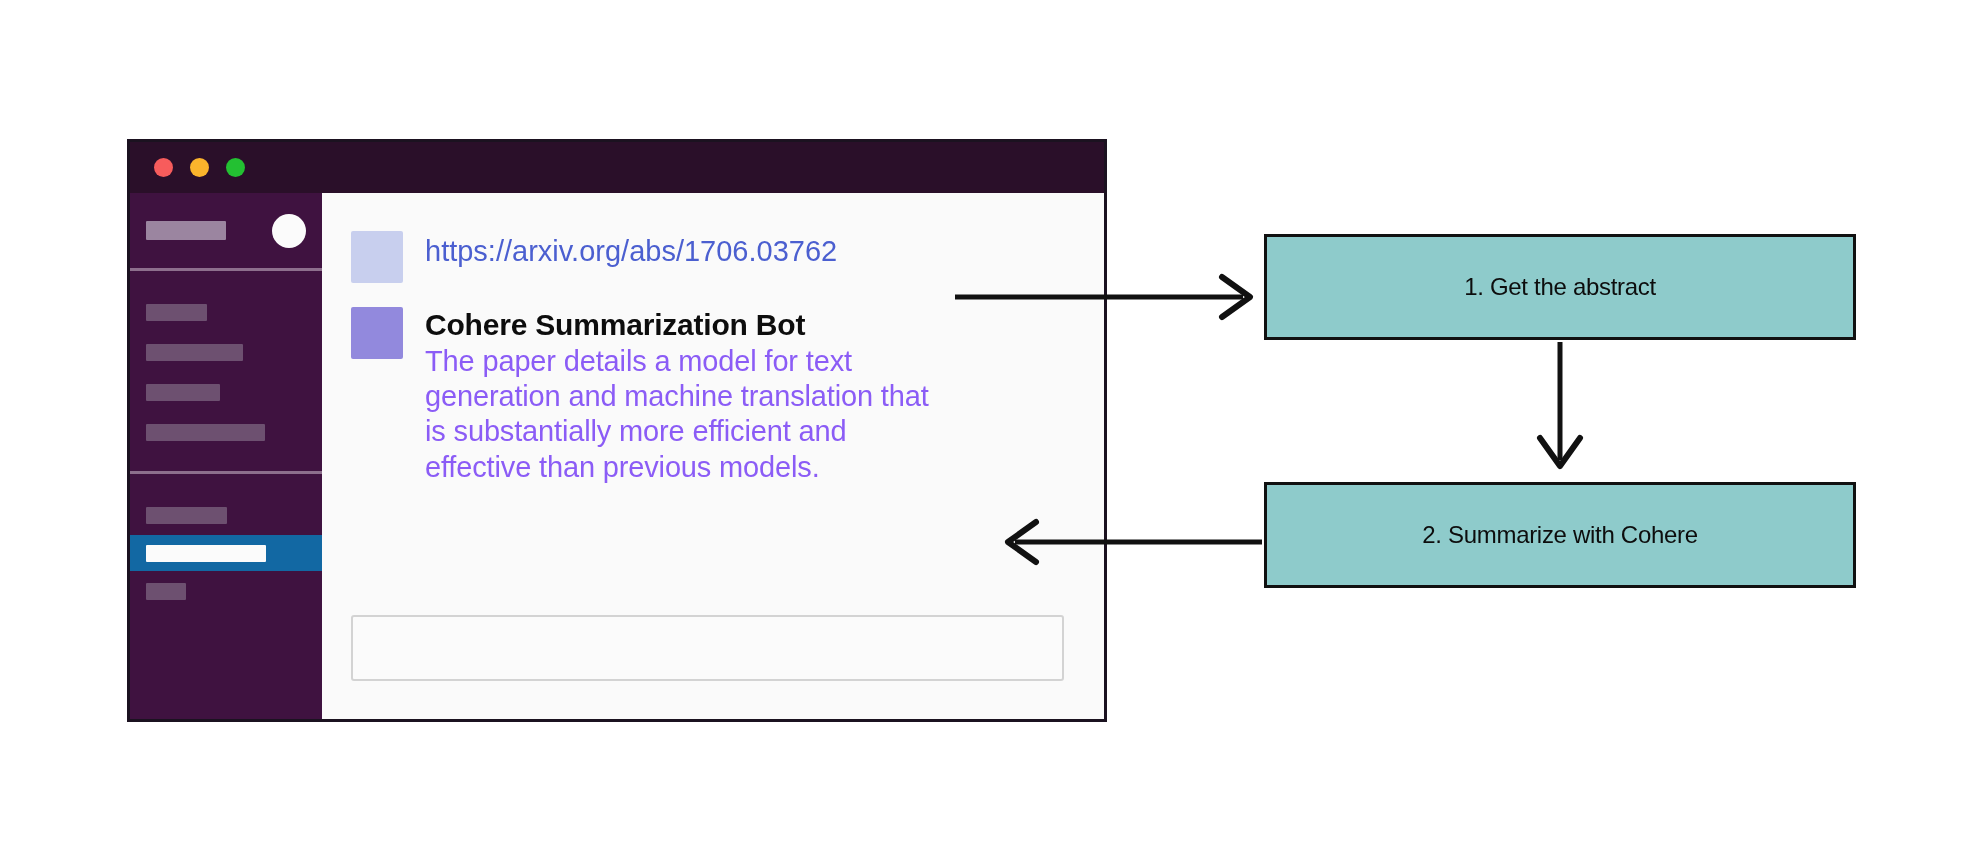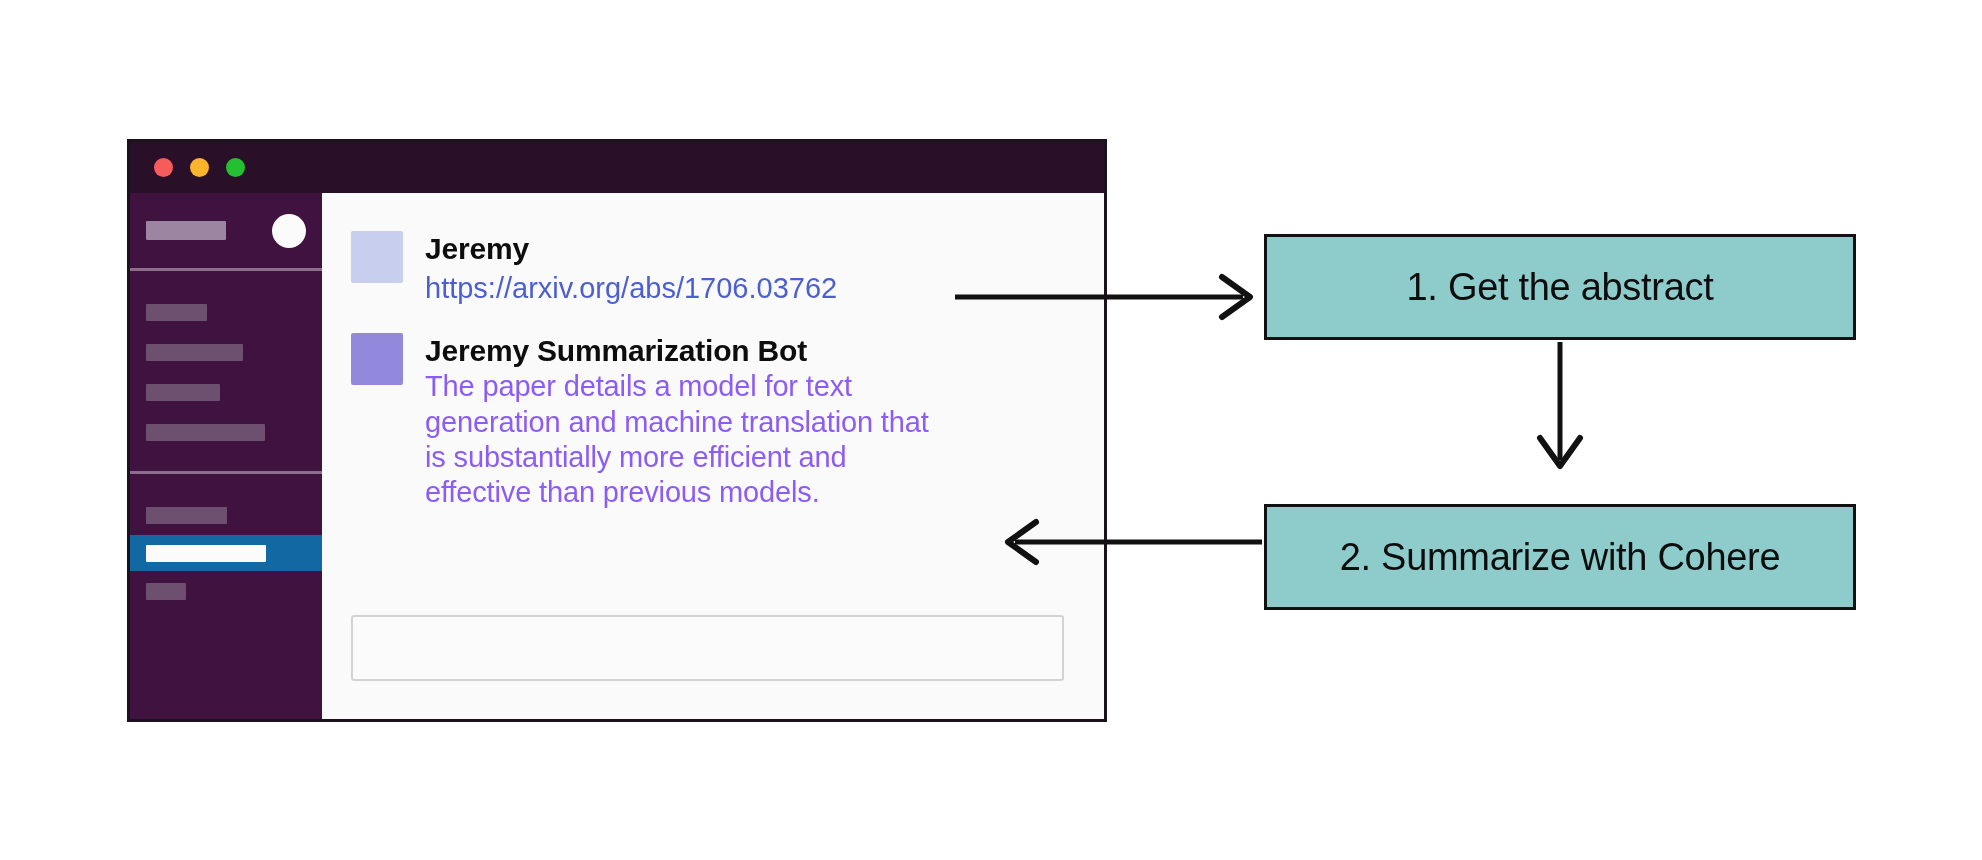--- a/index.html
+++ b/index.html
@@ -167,32 +167,32 @@
   
   .callout {
     position: absolute;
     box-sizing: border-box;
     background: #8ecbcb;
     border: 3px solid #111111;
     display: flex;
     align-items: center;
     justify-content: center;
     color: #0d0d0d;
-    font-size: 38px;
+    font-size: 24px;
     letter-spacing: -0.3px;
   }
   #callout-1 {
     left: 1264px;
     top: 234px;
     width: 592px;
     height: 106px;
   }
   #callout-2 {
     left: 1264px;
-    top: 504px;
+    top: 482px;
     width: 592px;
     height: 106px;
   }
 
   
   #arrows {
     position: absolute;
     left: 0;
     top: 0;
     width: 1982px;
@@ -251,29 +251,28 @@
         </div>
       </div>
 
     </div>
 
     <div id="conversation">
 
       <div class="msg">
         <span class="msg-avatar user"></span>
         <div class="msg-body">
-          <div class="msg-author">Jeremy</div>
           <a class="msg-link">https://arxiv.org/abs/1706.03762</a>
         </div>
       </div>
 
       <div class="msg">
         <span class="msg-avatar bot"></span>
         <div class="msg-body">
-          <div class="msg-author">Jeremy Summarization Bot</div>
+          <div class="msg-author">Cohere Summarization Bot</div>
           <div class="msg-text">The paper details a model for text generation and machine translation that is substantially more efficient and effective than previous models.</div>
         </div>
       </div>
 
       <div id="composer" placeholder=""></div>
 
     </div>
 
   </div>
 </div>

